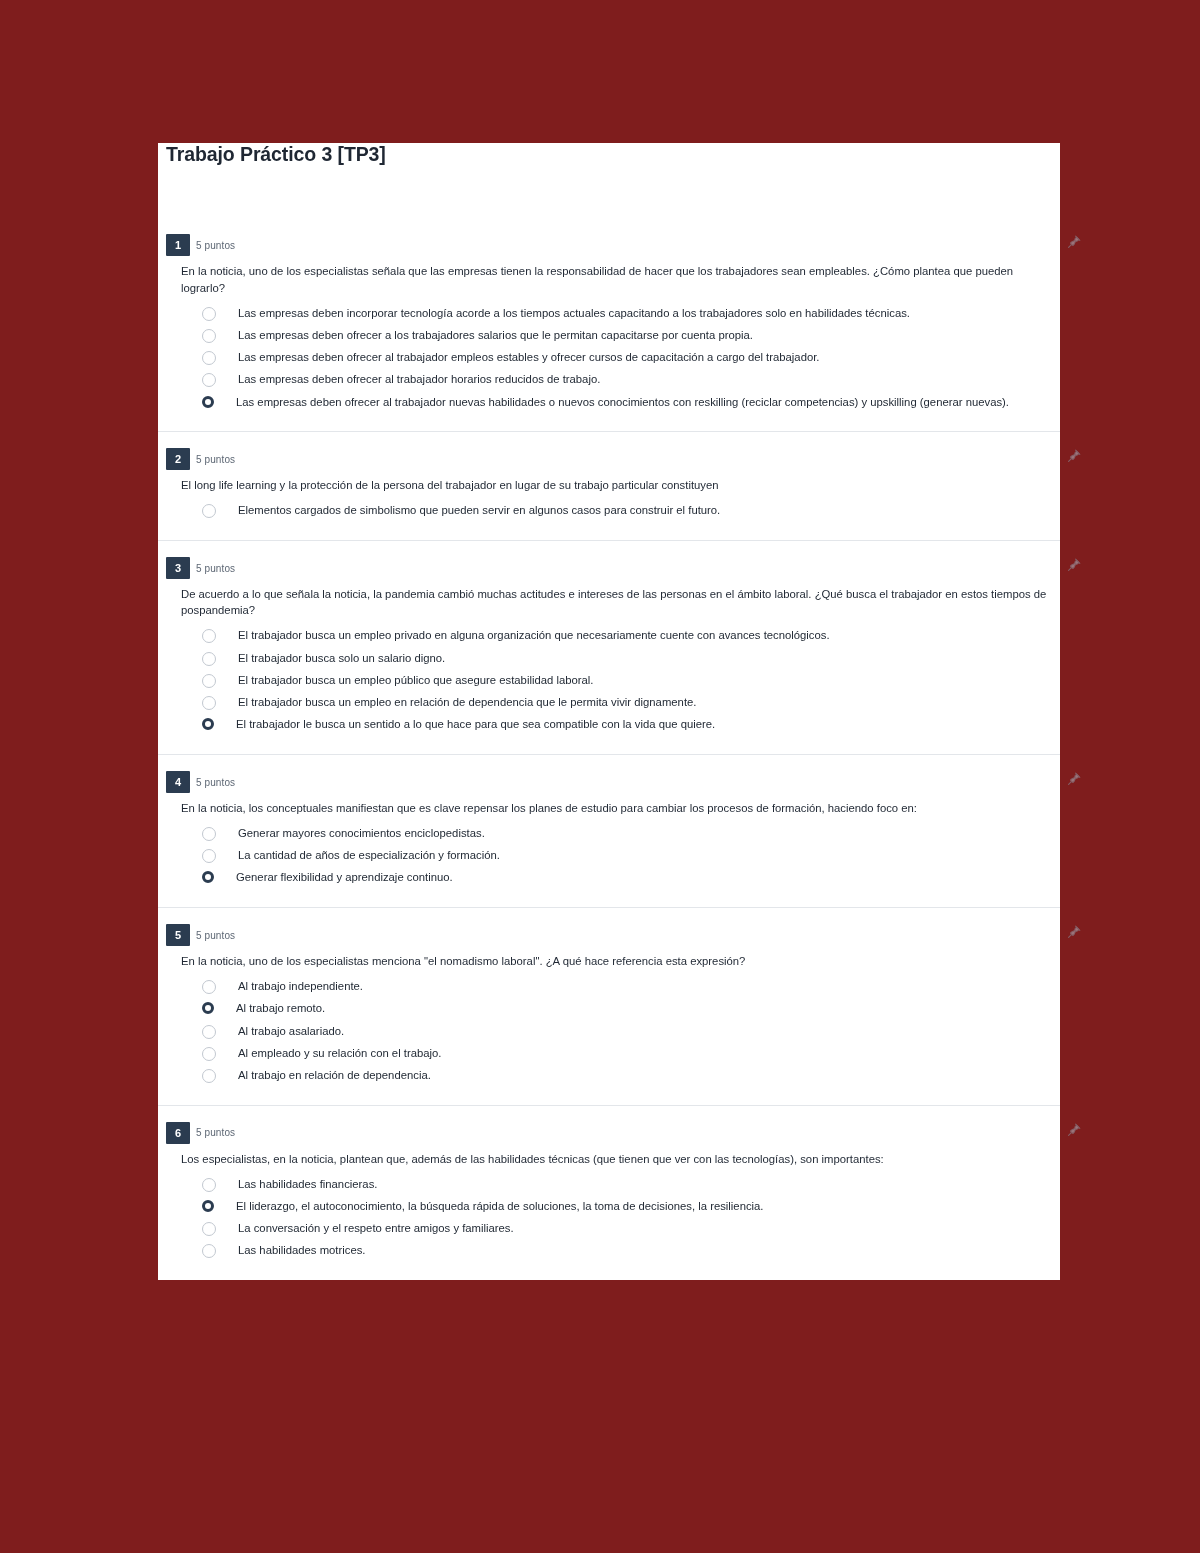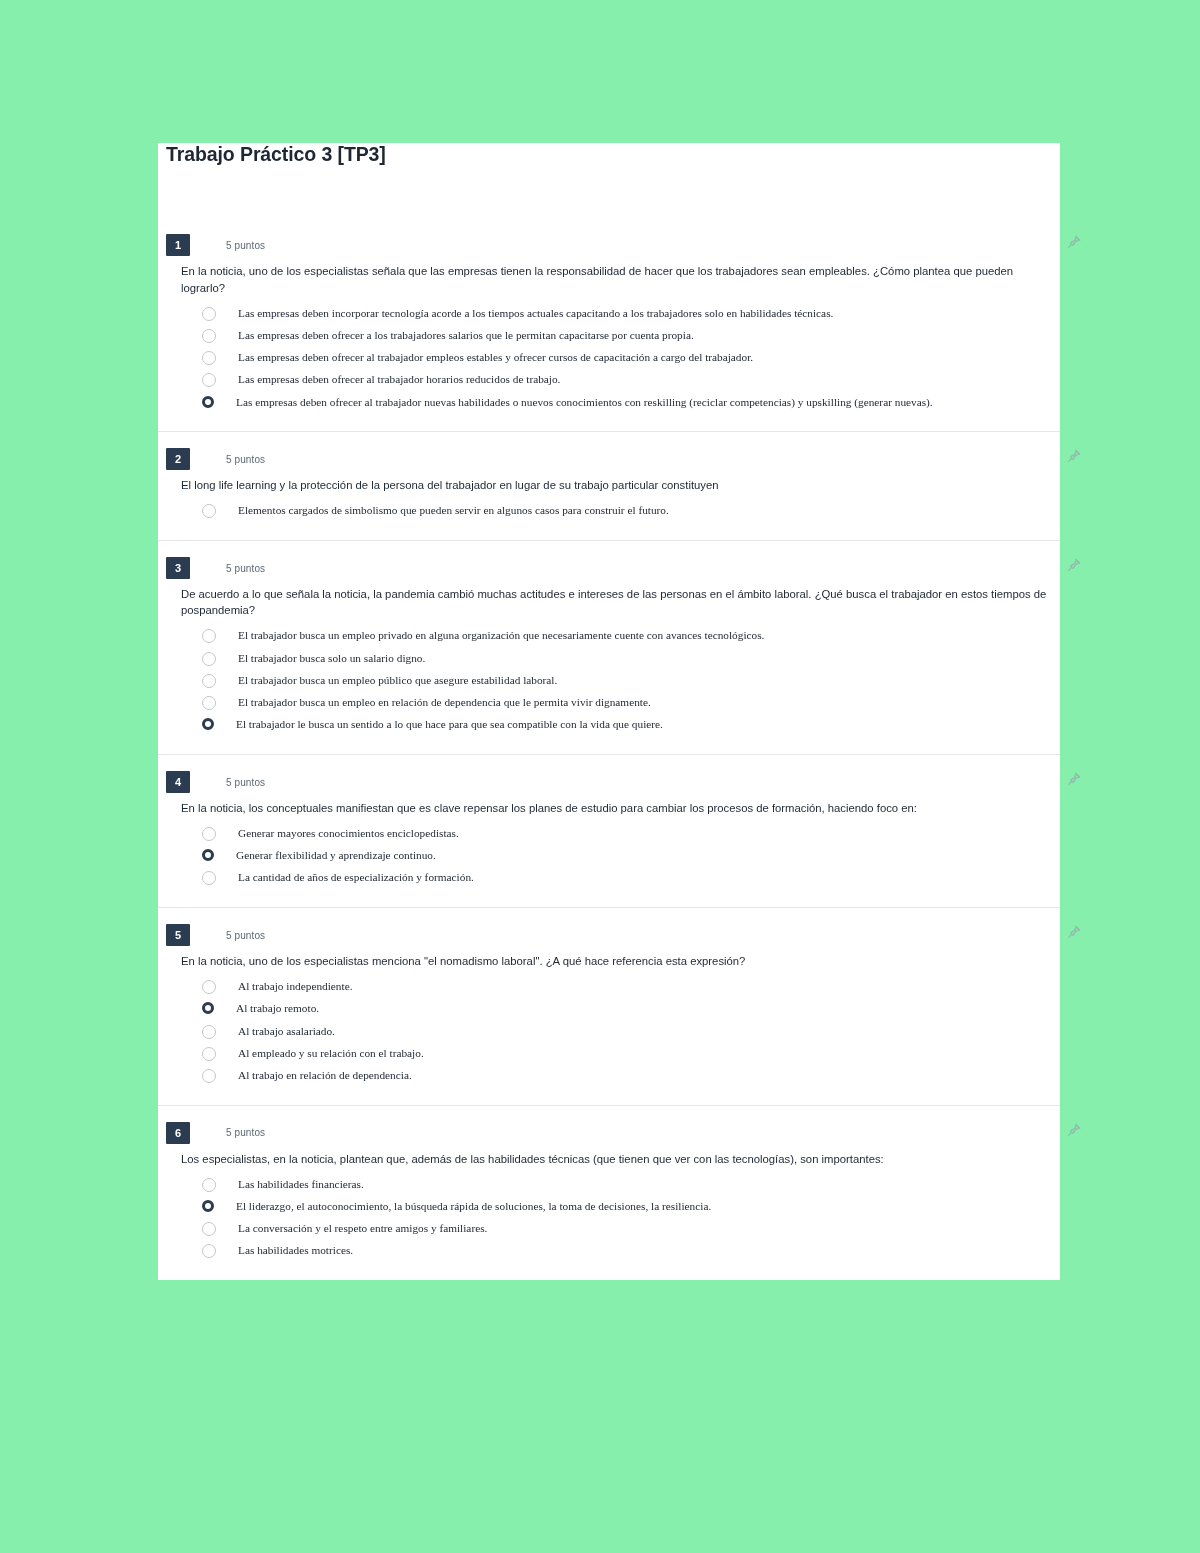--- a/index.html
+++ b/index.html
@@ -9,21 +9,21 @@
   }
   body {
     font-family: "Liberation Sans", "DejaVu Sans", sans-serif;
     color: #1f2733;
     -webkit-font-smoothing: antialiased;
   }
   .page {
     position: relative;
     width: 1200px;
     height: 1553px;
-    background: #86efac;
+    background: #7f1d1d;
     overflow: hidden;
   }
   
   .doc {
     position: absolute;
     left: 158px;
     top: 143px;
     width: 902px;
     background: #ffffff;
   }
@@ -81,37 +81,36 @@
     color: #ffffff;
     font-size: 11px;
     font-weight: bold;
     display: flex;
     align-items: center;
     justify-content: center;
     flex: 0 0 auto;
     border-radius: 1px;
   }
   .q-points {
-    margin-left: 36px;
+    margin-left: 6px;
     font-size: 10px;
     color: #5d6774;
     letter-spacing: 0.1px;
   }
   .q-text {
     font-size: 11.3px;
     line-height: 1.45;
     color: #1f2733;
     margin: 0 0 6px 15px;
     max-width: 880px;
   }
   .options {
     margin: 0 0 0 36px;
     padding: 0;
     list-style: none;
-    font-family: Liberation Serif, serif;
   }
   .option {
     display: flex;
     align-items: flex-start;
     padding: 3.5px 0;
   }
   .radio {
     flex: 0 0 auto;
     width: 12px;
     height: 12px;
@@ -276,26 +275,26 @@
               <span class="q-num">4</span>
               <span class="q-points">5 puntos</span>
             </div>
             <p class="q-text">En la noticia, los conceptuales manifiestan que es clave repensar los planes de estudio para cambiar los procesos de formación, haciendo foco en:</p>
             <ul class="options">
               <li class="option">
                 <span class="radio"></span>
                 <span class="opt-label">Generar mayores conocimientos enciclopedistas.</span>
               </li>
               <li class="option">
+                <span class="radio"></span>
+                <span class="opt-label">La cantidad de años de especialización y formación.</span>
+              </li>
+              <li class="option">
                 <span class="radio selected"></span>
                 <span class="opt-label">Generar flexibilidad y aprendizaje continuo.</span>
-              </li>
-              <li class="option">
-                <span class="radio"></span>
-                <span class="opt-label">La cantidad de años de especialización y formación.</span>
               </li>
             </ul>
           </div>
         </div>
         <div class="question">
           <div class="q-sep"></div>
           <div class="q-inner">
             <span class="pin">
               <svg viewBox="0 0 16 16" width="16" height="16" aria-hidden="true">
                 <g fill="none" stroke="#8a93a0" stroke-width="1.1" stroke-linecap="round">

